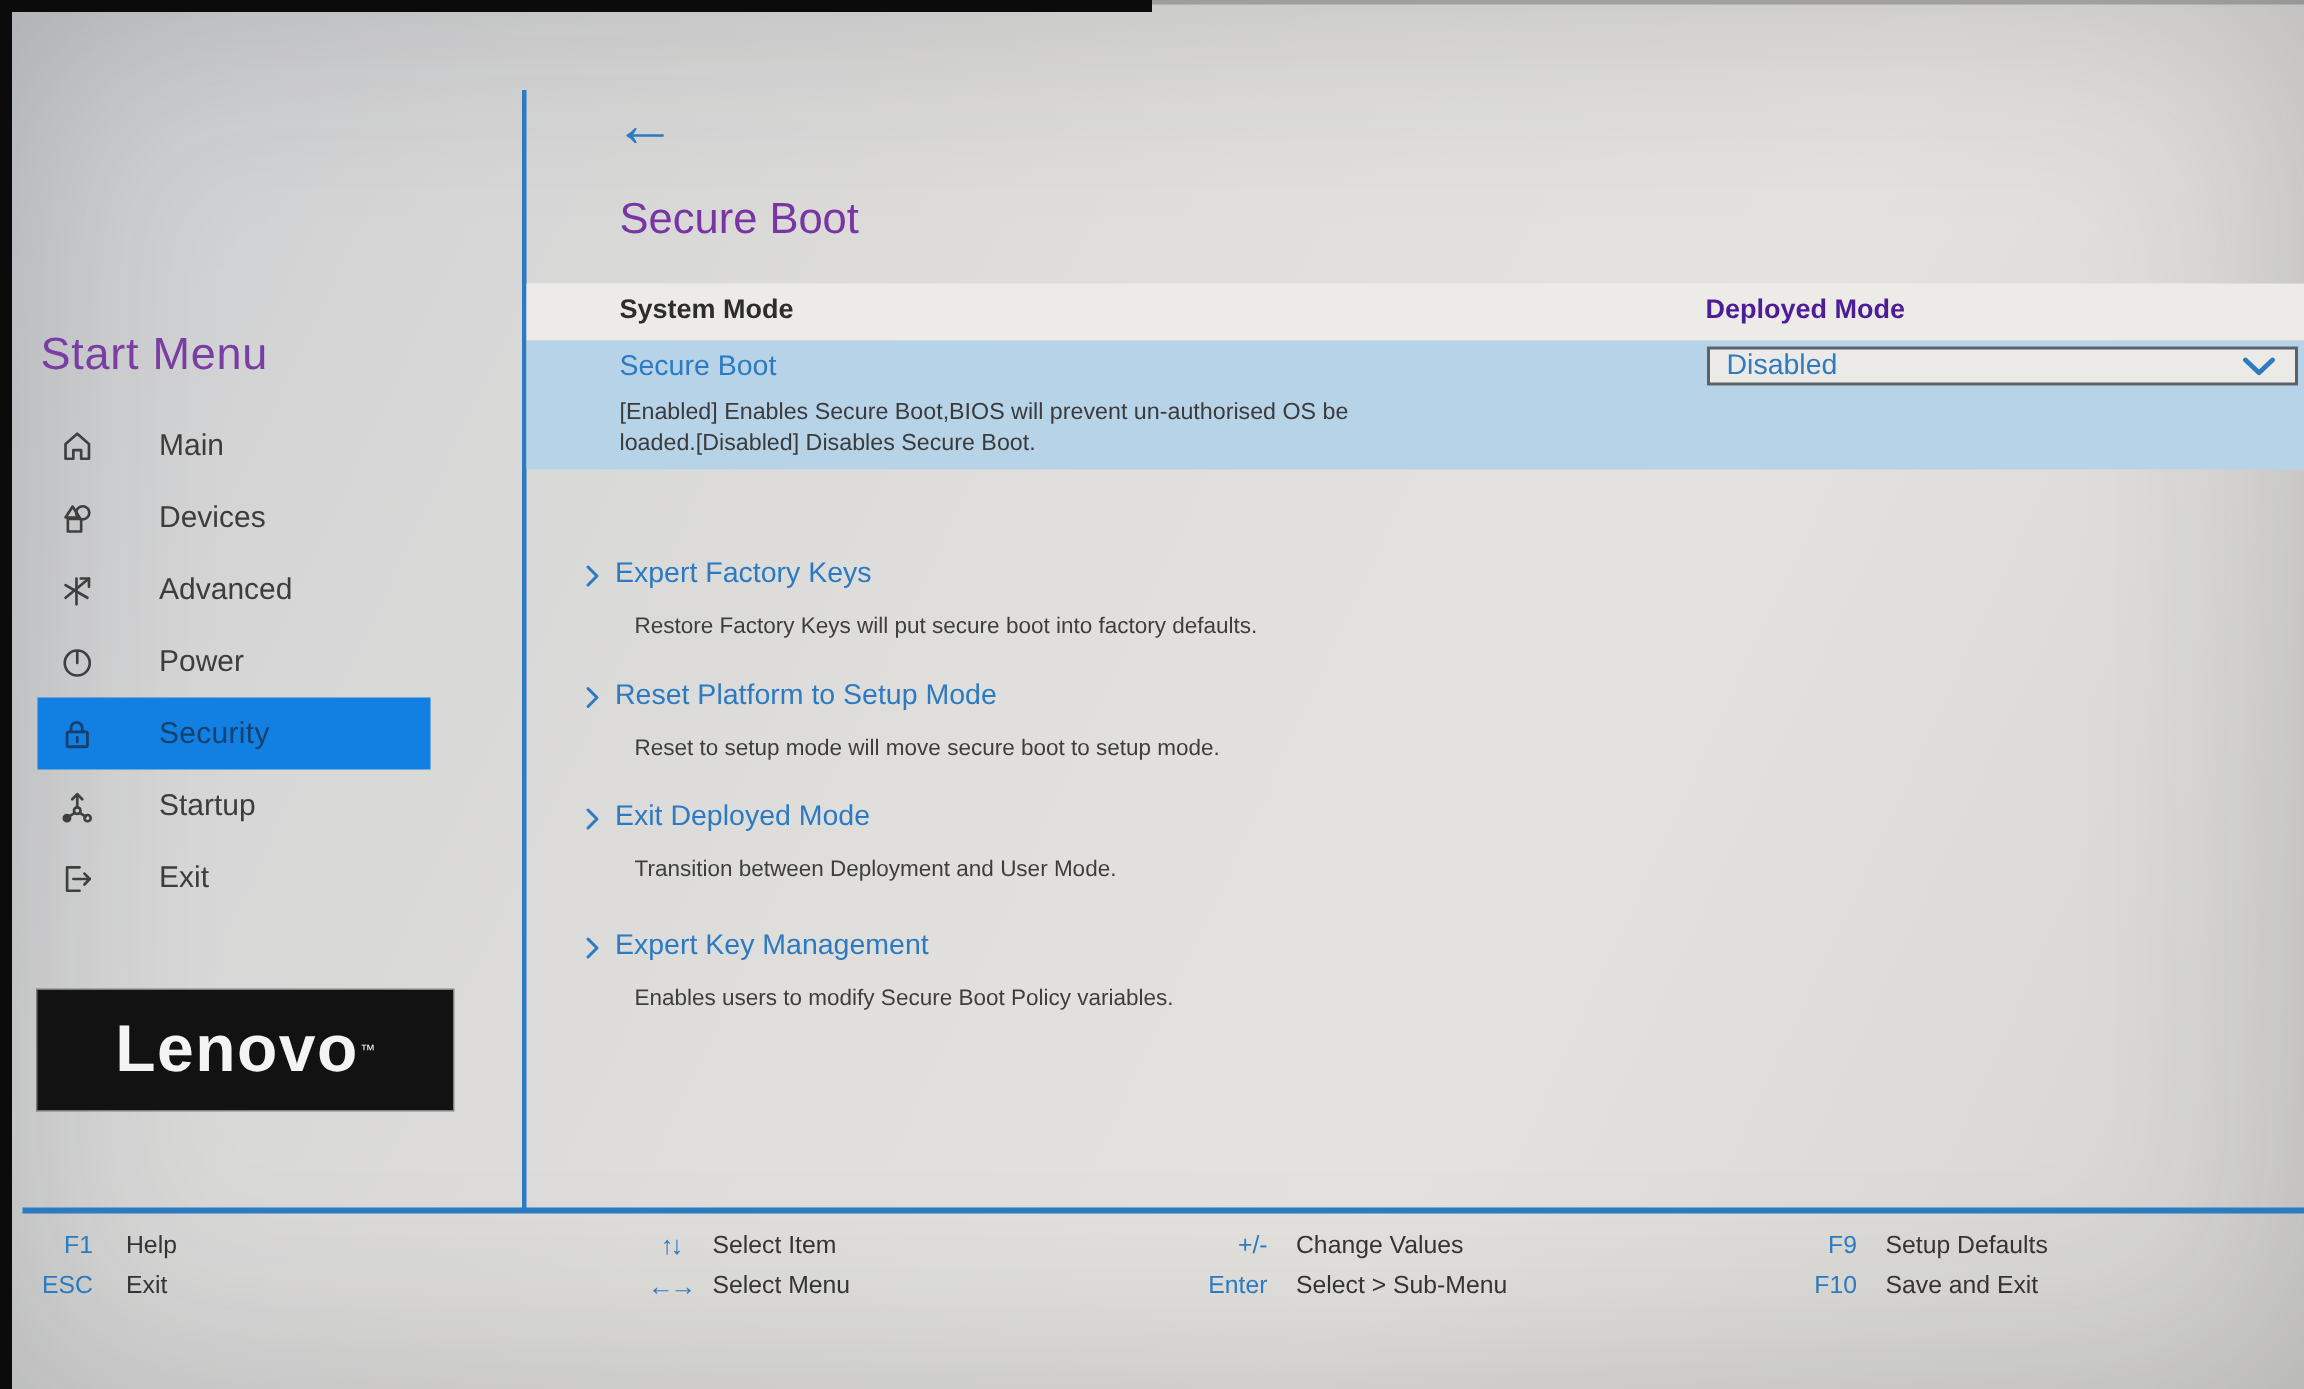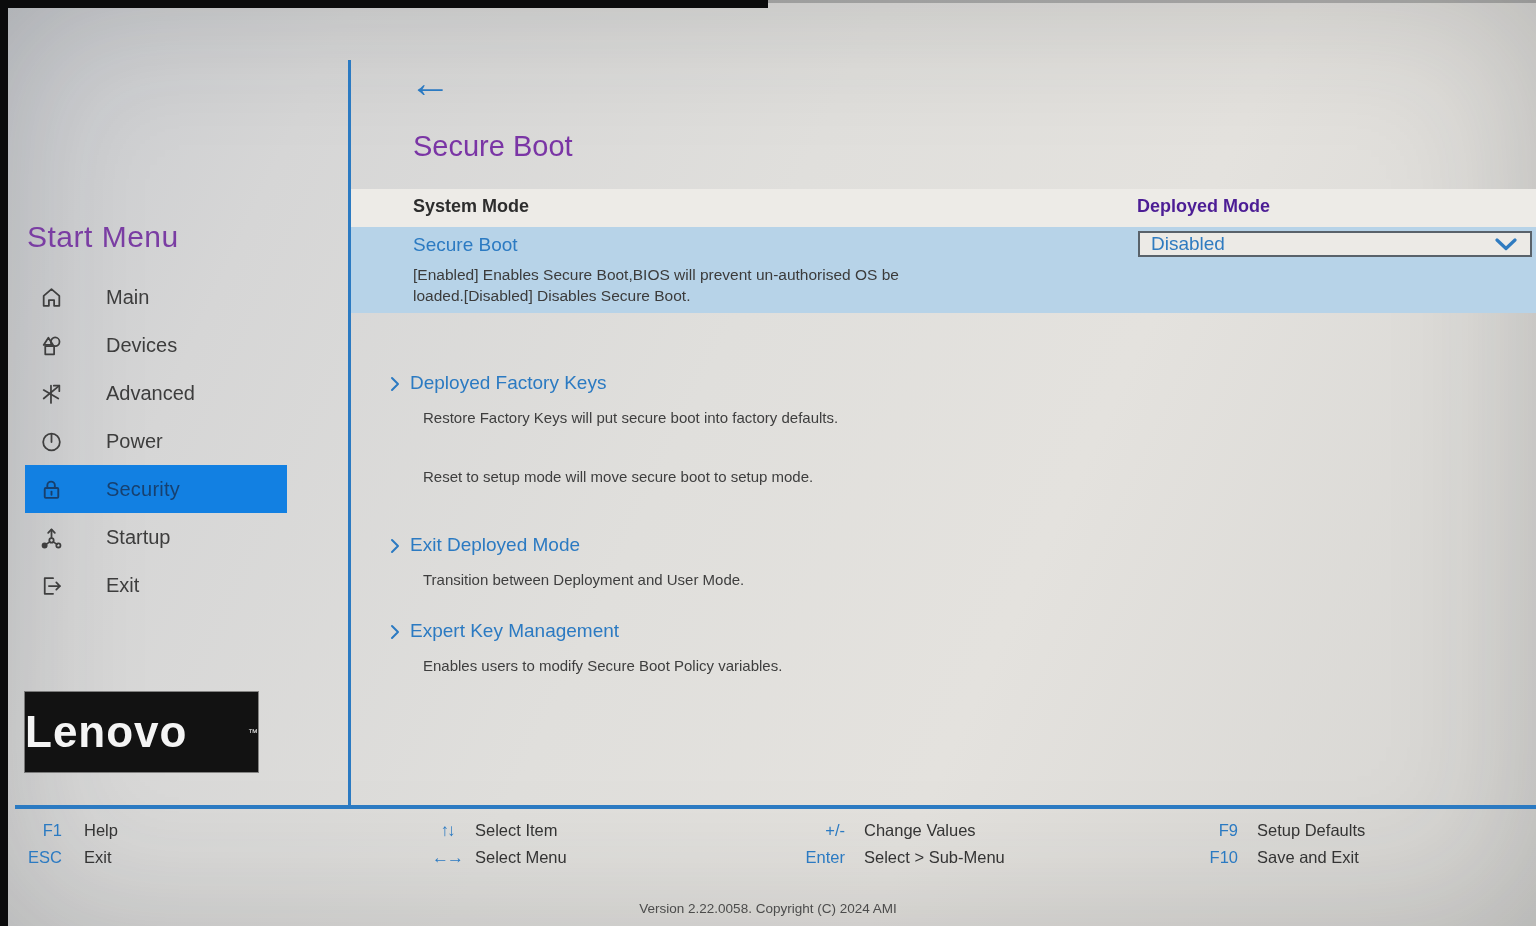--- a/index.html
+++ b/index.html
@@ -18,22 +18,22 @@
 
   
   .sidebar-title { position:absolute; left:27px; top:220px; font-size:30px; color:#7a3da3; letter-spacing:.5px; }
   .nav { position:absolute; left:25px; top:273px; width:262px; }
   .nav-item { display:flex; align-items:center; height:48px; padding-left:13px; color:#3d3d3d; cursor:default;gap:20px; }
   .nav-item .nicon { width:27px; height:27px; flex:0 0 27px; display:flex; align-items:center; justify-content:center; color:#3f3f3f; }
   .nav-item .nlabel { margin-left:21px; font-size:20px; }
   .nav-item.selected { background:#1280e2; color:#173f6d; }
   .nav-item.selected .nicon { color:#173f6d; }
   .nav-item.selected .nlabel { color:#17406f; font-weight:700; letter-spacing:.2px; font-weight:400; }
-  .logo { position:absolute; left:25px; top:692px; width:233px; height:80px; background:#121212;
-          display:flex; align-items:center; justify-content:space-between; box-shadow:0 0 0 1px rgba(0,0,0,.4); }
+  .logo { position:absolute; left:25px; top:660px; width:277px; height:80px; background:#121212;
+          display:flex; align-items:center; justify-content:center; box-shadow:0 0 0 1px rgba(0,0,0,.4); }
   .logo-text { color:#f4f4f4; font-size:44px; font-weight:700; letter-spacing:1px; }
   .logo-tm { color:#f4f4f4; font-size:10px; vertical-align:sub; margin-left:1px; }
 
   
   .main { position:absolute; left:351px; top:0; right:0; height:806px; }
   .back { position:absolute; left:58px; top:62px; font-size:42px; line-height:42px; color:#2b7ac2; cursor:pointer; font-weight:400; }
   .page-title { position:absolute; left:62px; top:130px; font-size:29px; color:#7a35a5; }
   .band { position:absolute; left:0; right:0; top:189px; height:38px; background:#edebe7; }
   .band .sys-label { position:absolute; left:62px; top:7px; font-size:18px; font-weight:600; color:#2d2d2d; }
   .band .dep-label { position:absolute; left:786px; top:7px; font-size:18px; font-weight:600; color:#4c1d95; }
@@ -194,26 +194,34 @@
       </div>
     </div>
 
     <div class="link-block" style="top:372px;">
       <div class="link-head">
         <span class="chev">
           <svg width="10" height="16" viewBox="0 0 10 16" fill="none" stroke="#2b7ac2" stroke-width="2" stroke-linecap="round" stroke-linejoin="round">
               <polyline points="2,2 8,8 2,14"></polyline>
             </svg>
         </span>
-        <span class="link-label">Deployed Factory Keys</span>
+        <span class="link-label">Expert Factory Keys</span>
       </div>
       <div class="link-desc">Restore Factory Keys will put secure boot into factory defaults.</div>
     </div>
 
     <div class="link-block" style="top:453px;">
+      <div class="link-head">
+        <span class="chev">
+          <svg width="10" height="16" viewBox="0 0 10 16" fill="none" stroke="#2b7ac2" stroke-width="2" stroke-linecap="round" stroke-linejoin="round">
+              <polyline points="2,2 8,8 2,14"></polyline>
+            </svg>
+        </span>
+        <span class="link-label">Reset Platform to Setup Mode</span>
+      </div>
       <div class="link-desc">Reset to setup mode will move secure boot to setup mode.</div>
     </div>
 
     <div class="link-block" style="top:534px;">
       <div class="link-head">
         <span class="chev">
           <svg width="10" height="16" viewBox="0 0 10 16" fill="none" stroke="#2b7ac2" stroke-width="2" stroke-linecap="round" stroke-linejoin="round">
               <polyline points="2,2 8,8 2,14"></polyline>
             </svg>
         </span>
@@ -273,15 +281,14 @@
     <div class="hintrow">
       <span class="hkey">F9</span>
       <span class="hlabel">Setup Defaults</span>
     </div>
     <div class="hintrow">
       <span class="hkey">F10</span>
       <span class="hlabel">Save and Exit</span>
     </div>
   </div>
 
-  <div class="version">Version 2.22.0058. Copyright (C) 2024 AMI</div>
 
 </div>
 
 </body></html>

